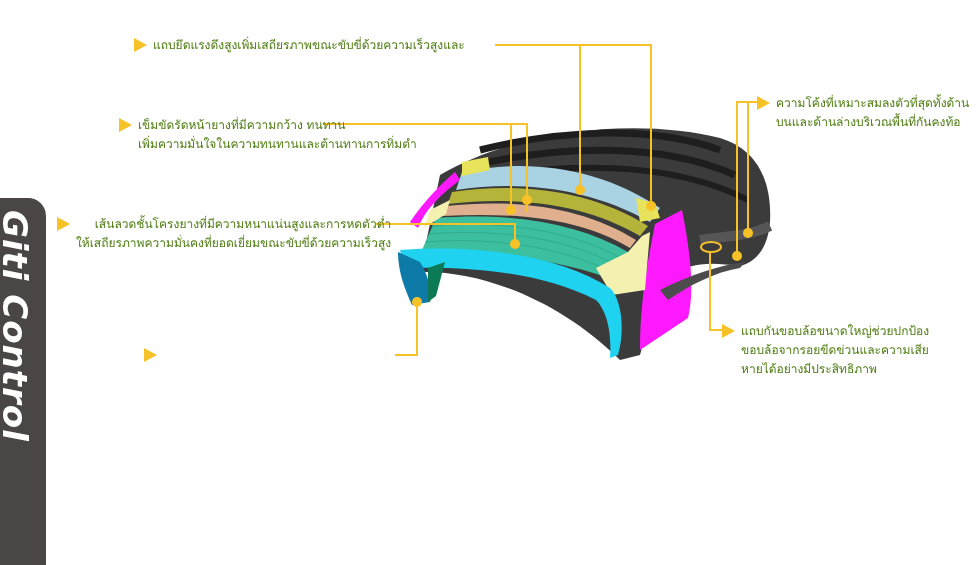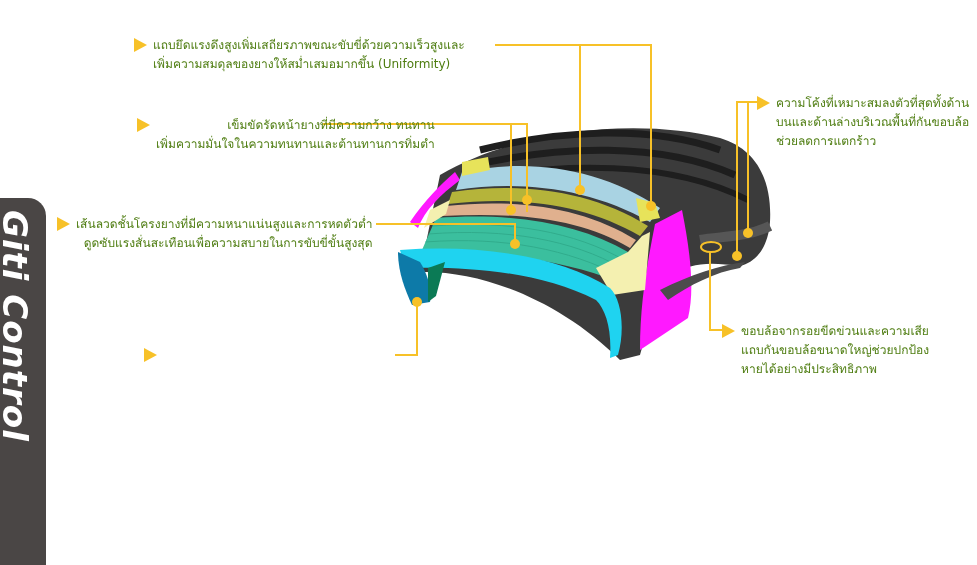--- a/index.html
+++ b/index.html
@@ -83,44 +83,42 @@
     <circle cx="417" cy="302" r="5"></circle>
     <circle cx="748" cy="233" r="5"></circle>
     <circle cx="737" cy="256" r="5"></circle>
   </g>
   <ellipse cx="711" cy="247" rx="10" ry="5" fill="none" stroke="#f7c128" stroke-width="2"></ellipse>
 </svg>
 
 <div class="callout" style="left:153px; top:36px;">
   <span class="arrow"></span>
   <span class="line">แถบยึดแรงดึงสูงเพิ่มเสถียรภาพขณะขับขี่ด้วยความเร็วสูงและ</span>
-  <span class="line">เพิ่มความสมดุลของยางให้สม่ำเสมอมากขึ้น (Uniformity)</span>
 </div>
 
-<div class="callout" style="left:156px; top:116px;text-align:right;">
+<div class="callout" style="left:138px; top:116px;">
   <span class="arrow"></span>
   <span class="line">เข็มขัดรัดหน้ายางที่มีความกว้าง ทนทาน</span>
   <span class="line">เพิ่มความมั่นใจในความทนทานและต้านทานการทิ่มตำ</span>
 </div>
 
 <div class="callout" style="left:76px; top:215px;text-align:right;">
   <span class="arrow"></span>
   <span class="line">เส้นลวดชั้นโครงยางที่มีความหนาแน่นสูงและการหดตัวต่ำ</span>
-  <span class="line">ดูดซับแรงสั่นสะเทือนเพื่อความสบายในการขับขี่ขั้นสูงสุด</span>
+  <span class="line">ให้เสถียรภาพความมั่นคงที่ยอดเยี่ยมขณะขับขี่ด้วยความเร็วสูง</span>
 </div>
 
 <div class="callout" style="left:163px; top:346px;">
   <span class="arrow"></span>
 </div>
 
 <div class="callout" style="left:776px; top:94px;">
   <span class="arrow"></span>
   <span class="line">ความโค้งที่เหมาะสมลงตัวที่สุดทั้งด้าน</span>
-  <span class="line">บนและด้านล่างบริเวณพื้นที่กันขอบล้อ</span>
-  <span class="line">ช่วยลดการแตกร้าว</span>
+  <span class="line">บนและด้านล่างบริเวณพื้นที่กันคงท้อ</span>
 </div>
 
 <div class="callout" style="left:741px; top:322px;">
   <span class="arrow"></span>
+  <span class="line">แถบกันขอบล้อขนาดใหญ่ช่วยปกป้อง</span>
   <span class="line">ขอบล้อจากรอยขีดข่วนและความเสีย</span>
-  <span class="line">แถบกันขอบล้อขนาดใหญ่ช่วยปกป้อง</span>
   <span class="line">หายได้อย่างมีประสิทธิภาพ</span>
 </div>
 
 </body></html>

